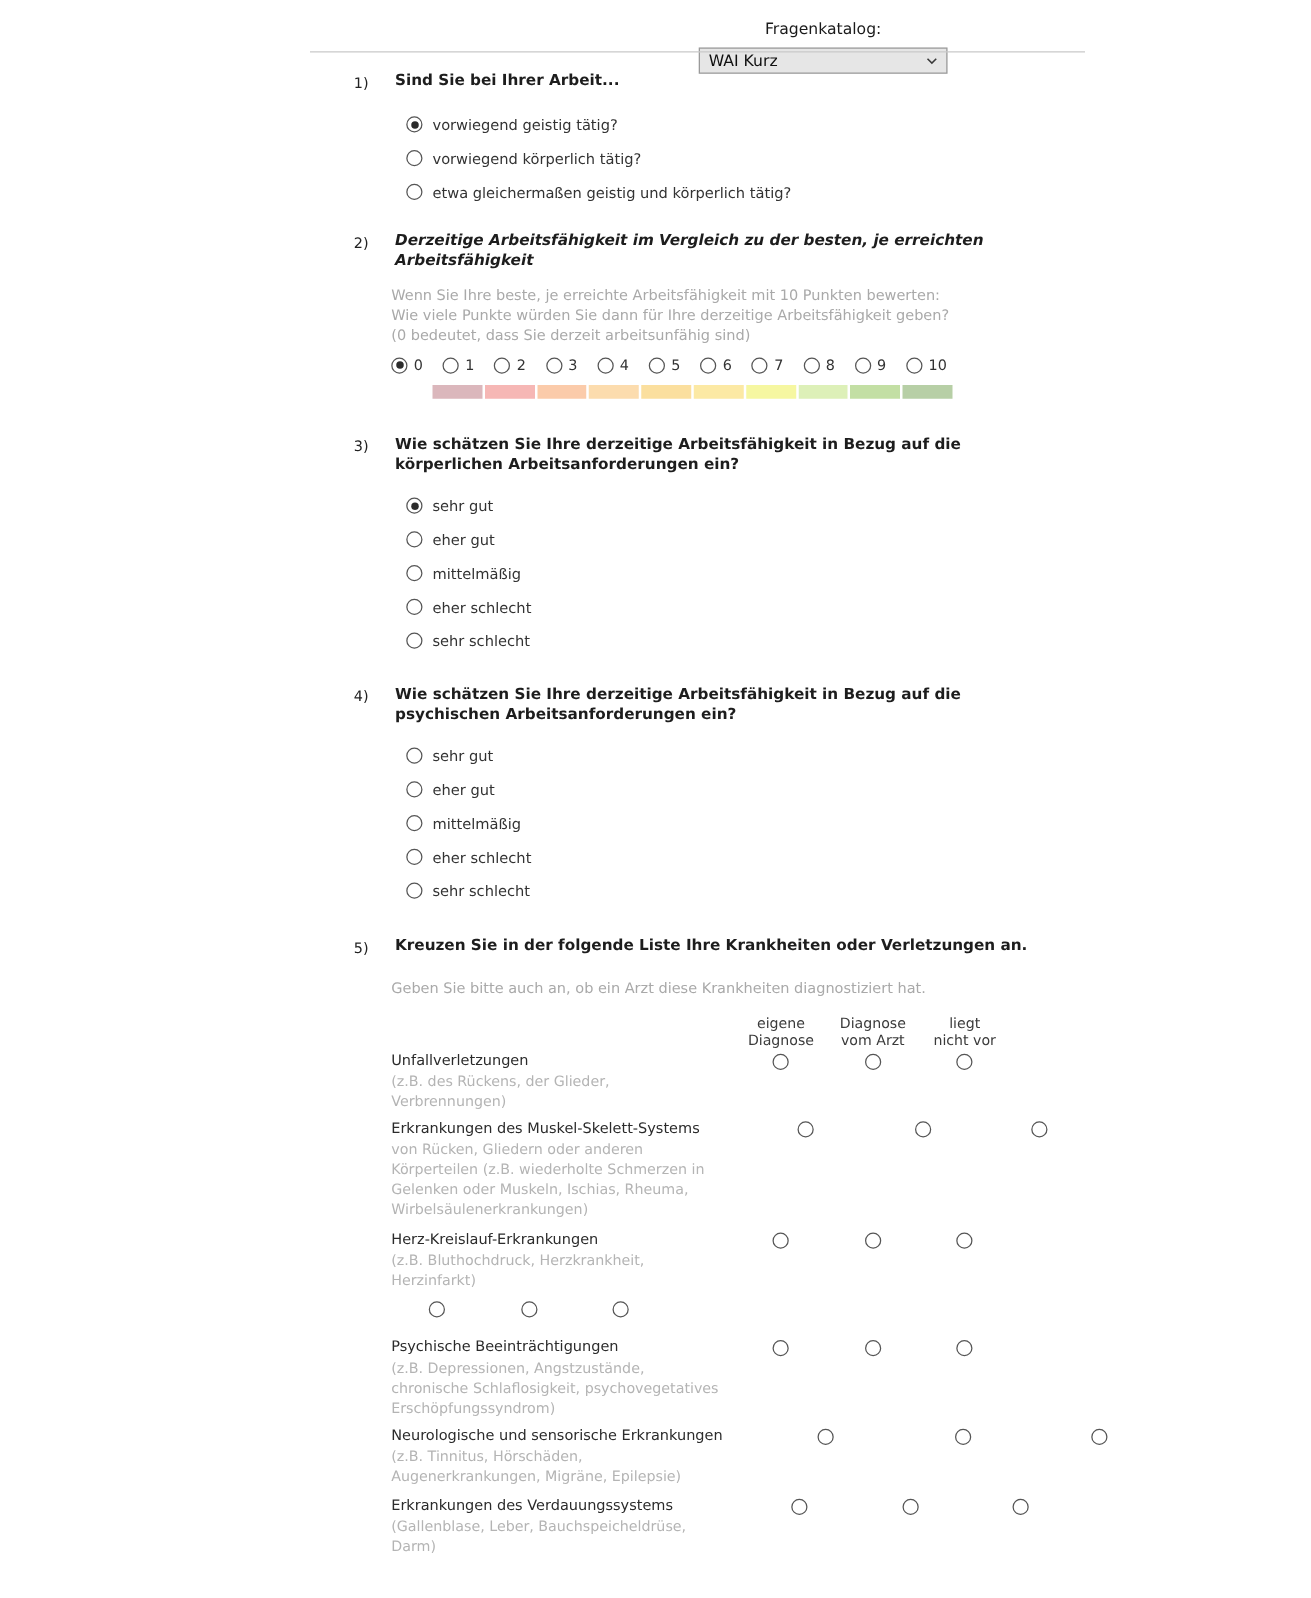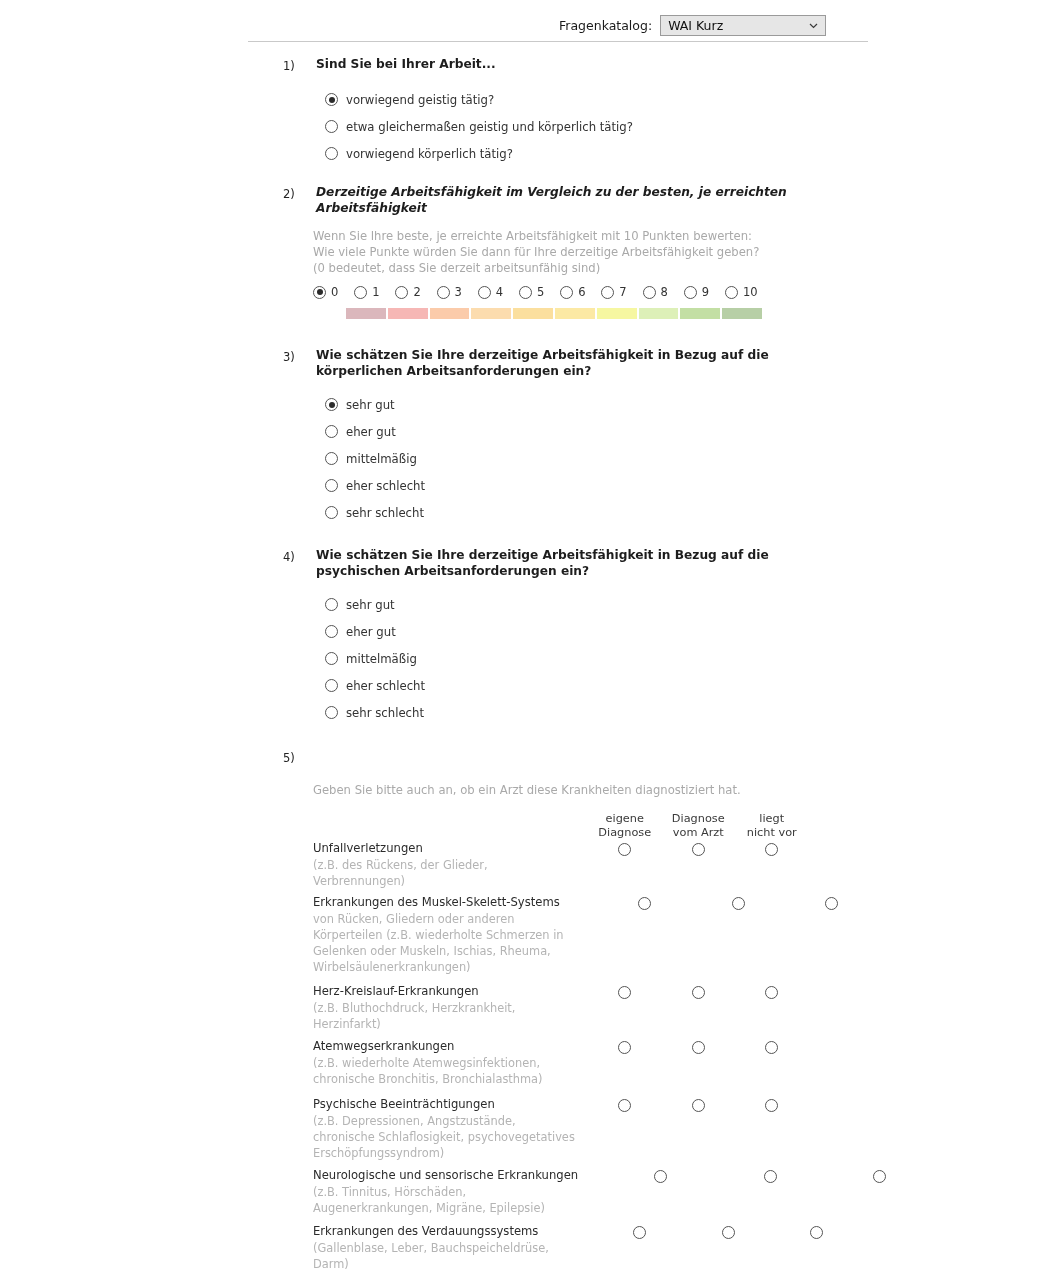--- a/index.html
+++ b/index.html
@@ -21,28 +21,29 @@
     position: relative;
     height: 41px;
   }
   .catalog-row {
     position: absolute;
     left: 559px;
     top: 15px;
     display: flex;
     align-items: center;
     gap: 8px;
+    flex-direction: column;
   }
   .catalog-label {
     font-size: 12.5px;
     color: #1a1a1a;
     white-space: nowrap;
   }
   .catalog-select {
-    width: 166px;
+    width: 199px;
     height: 21px;
     box-sizing: border-box;
     border: 1px solid #9a9a9a;
     background: #e6e6e6;
     display: flex;
     align-items: center;
     justify-content: space-between;
     padding: 0 6px 0 7px;
     font-size: 12.5px;
     color: #101010;
@@ -256,25 +257,25 @@
       <div class="q-num">1)</div>
       <div class="q-title">Sind Sie bei Ihrer Arbeit...</div>
     </div>
     <div class="options">
       <div class="opt">
         <span class="radio checked"></span>
         <span class="opt-label">vorwiegend geistig tätig?</span>
       </div>
       <div class="opt">
         <span class="radio"></span>
+        <span class="opt-label">vorwiegend körperlich tätig?</span>
+      </div>
+      <div class="opt">
+        <span class="radio"></span>
         <span class="opt-label">etwa gleichermaßen geistig und körperlich tätig?</span>
-      </div>
-      <div class="opt">
-        <span class="radio"></span>
-        <span class="opt-label">vorwiegend körperlich tätig?</span>
       </div>
     </div>
   </div>
 
   <div class="question" style="margin-top:18px;">
     <div class="q-head">
       <div class="q-num">2)</div>
       <div class="q-title" style="max-width:500px;font-style:italic;">Derzeitige Arbeitsfähigkeit im Vergleich zu der besten, je erreichten Arbeitsfähigkeit</div>
     </div>
     <div class="q-desc">Wenn Sie Ihre beste, je erreichte Arbeitsfähigkeit mit 10 Punkten bewerten: Wie viele Punkte würden Sie dann für Ihre derzeitige Arbeitsfähigkeit geben? (0 bedeutet, dass Sie derzeit arbeitsunfähig sind)</div>
@@ -394,20 +395,21 @@
       <div class="opt">
         <span class="radio"></span>
         <span class="opt-label">sehr schlecht</span>
       </div>
     </div>
   </div>
 
   <div class="question" style="margin-top:23px;">
     <div class="q-head">
       <div class="q-num">5)</div>
+      <div class="q-title" style="max-width:520px;">Kreuzen Sie in der folgende Liste Ihre Krankheiten oder Verletzungen an.</div>
     </div>
     <div class="q-desc" style="margin-top:16px;">Geben Sie bitte auch an, ob ein Arzt diese Krankheiten diagnostiziert hat.</div>
 
     <div class="table-wrap">
       <div class="thead">
         <div class="th-spacer"></div>
         <div class="th">
           <div>eigene</div>
           <div>Diagnose</div>
         </div>
@@ -460,24 +462,20 @@
               <div class="radio-lg"></div>
             </div>
             <div class="tcell">
               <div class="radio-lg"></div>
             </div>
             <div class="tcell">
               <div class="radio-lg"></div>
             </div>
           </div>
           <div class="trow" style="margin-top: 6px;">
-            <div class="tlabel">
-              <div class="t-name">Atemwegserkrankungen</div>
-              <div class="t-sub">(z.B. wiederholte Atemwegsinfektionen, chronische Bronchitis, Bronchialasthma)</div>
-            </div>
             <div class="tcell">
               <div class="radio-lg"></div>
             </div>
             <div class="tcell">
               <div class="radio-lg"></div>
             </div>
             <div class="tcell">
               <div class="radio-lg"></div>
             </div>
           </div>

